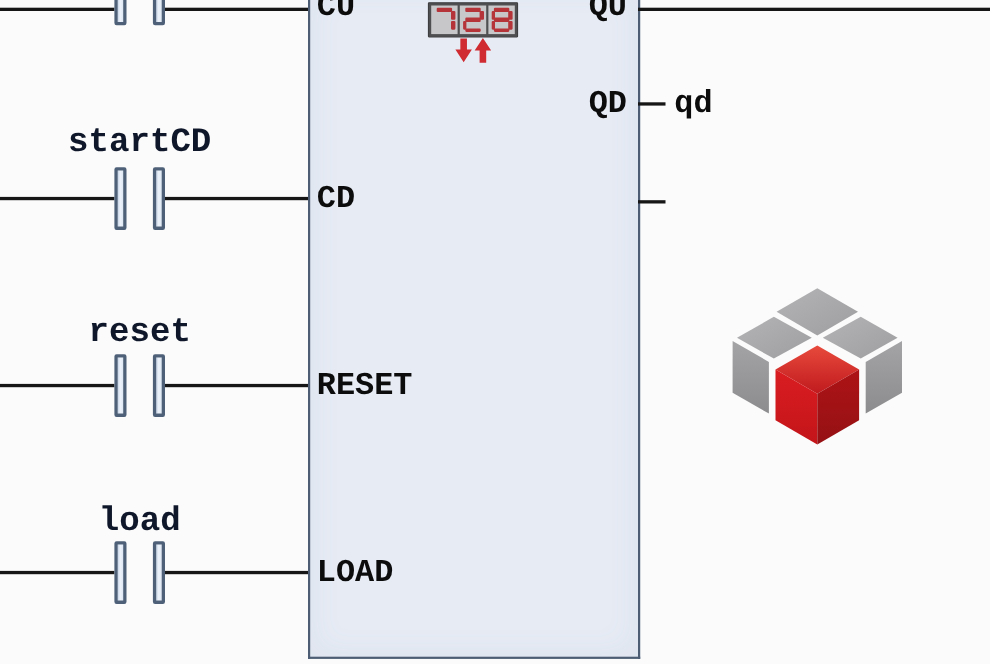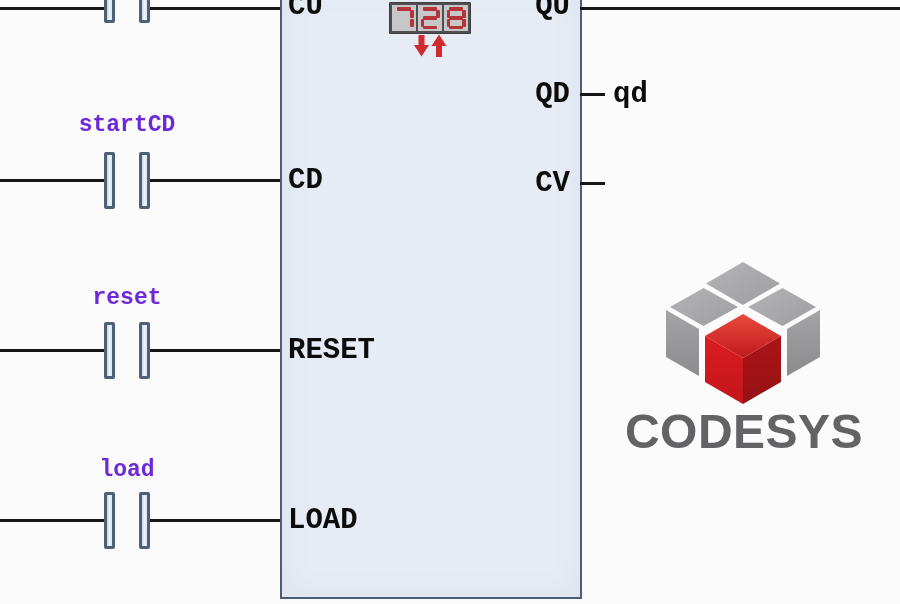--- a/index.html
+++ b/index.html
@@ -11,21 +11,21 @@
   
   .wire{position:absolute;height:3px;background:#161616;}
   
   .contact-bar{
     position:absolute;width:11px;height:57px;
     background:linear-gradient(90deg,#c3d2e6 0%,#eef3fa 45%,#dce6f3 100%);
     border:3px solid #4d6078;border-radius:2px;box-sizing:border-box;
   }
   .contact-label{
     position:absolute;width:220px;text-align:center;
-    font-size:23px;font-weight:bold;color:#6d28d9;letter-spacing:0px;
+    font-size:31px;font-weight:bold;color:#0f172a;letter-spacing:0px;
     white-space:pre;
   }
   
   .block{
     position:absolute;left:280px;top:-12px;width:302px;height:611px;
     box-sizing:border-box;background:#e6ebf4;
     border:2px solid #4c5d74;border-top:none;
     box-shadow:inset 0 0 30px rgba(120,140,170,0.08);
   }
   .pin{
@@ -84,21 +84,20 @@
 
   <div class="block"></div>
 
   <div class="pin in" style="top:-9px;">CU</div>
   <div class="pin in" style="top:165px;">CD</div>
   <div class="pin in" style="top:335px;">RESET</div>
   <div class="pin in" style="top:505px;">LOAD</div>
 
   <div class="pin out" style="top:-9px;">QU</div>
   <div class="pin out" style="top:79px;">QD</div>
-  <div class="pin out" style="top:168px;">CV</div>
 
   <div class="wire" style="left:580px;top:7px;width:320px;"></div>
   <div class="wire" style="left:580px;top:93px;width:25px;"></div>
   <div class="wire" style="left:580px;top:182px;width:25px;"></div>
 
   <div class="outvar" style="top:79px;">qd</div>
 
   <div class="display" id="seg-display">
       <div class="seg-cell">
         <div class="seg" style="left: 5px; top: 2px; width: 14px; height: 3.5px;"></div>
@@ -154,15 +153,14 @@
     <polygon points="85,6 48,27.5 85,49 122,27.5" fill="url(#gt)"></polygon>
     <polygon points="45.5,32 12,51 45.5,70 80,51" fill="url(#gt)"></polygon>
     <polygon points="124.5,32 90,51 124.5,70 158,51" fill="url(#gt)"></polygon>
     <polygon points="8,54 41,73 41,120 8,101" fill="url(#gs)"></polygon>
     <polygon points="162,54 129,73 129,120 162,101" fill="url(#gs)"></polygon>
     <polygon points="85,58 47,80 85,102 123,80" fill="url(#rt)"></polygon>
     <polygon points="47,80 85,102 85,148 47,126" fill="url(#rl)"></polygon>
     <polygon points="85,102 123,80 123,126 85,148" fill="url(#rr)"></polygon>
   </svg>
 
-  <div class="wordmark">CODESYS</div>
 
 </div>
 
 </body></html>

